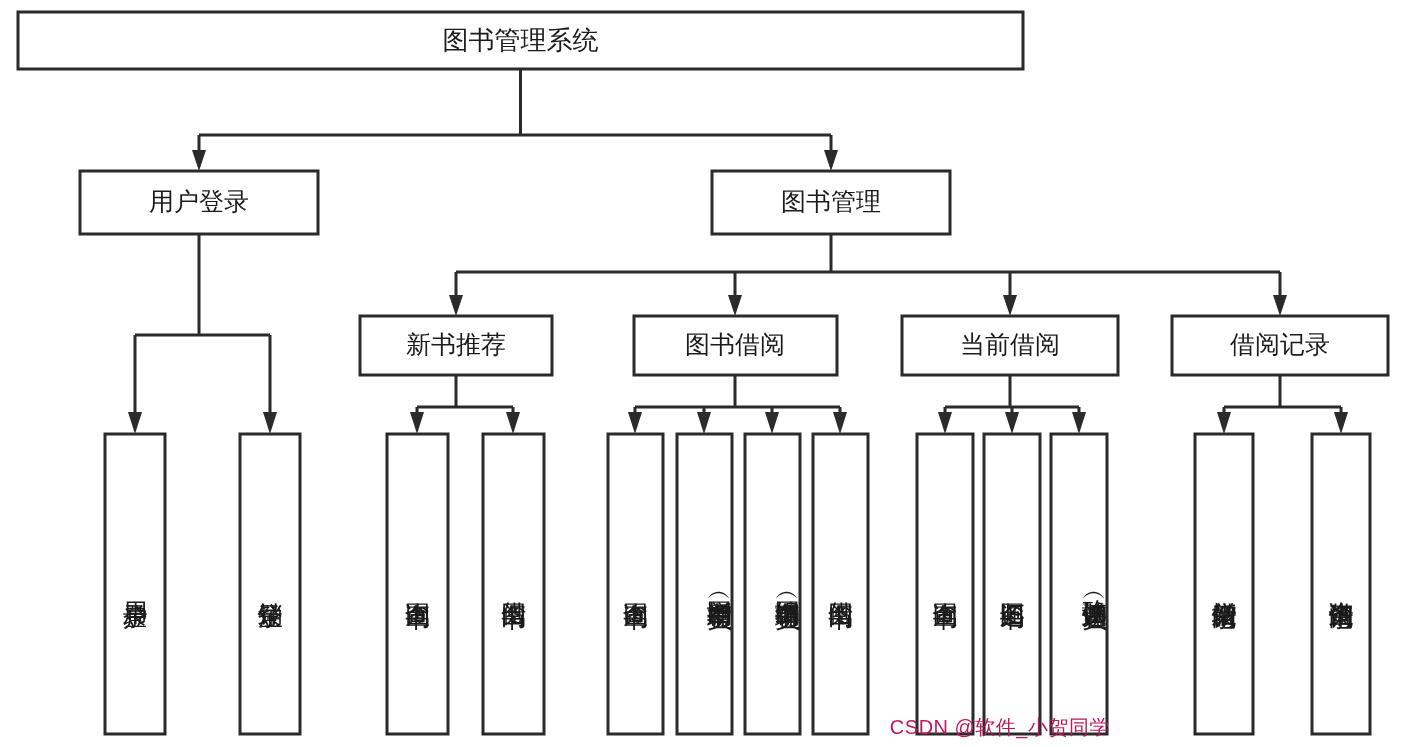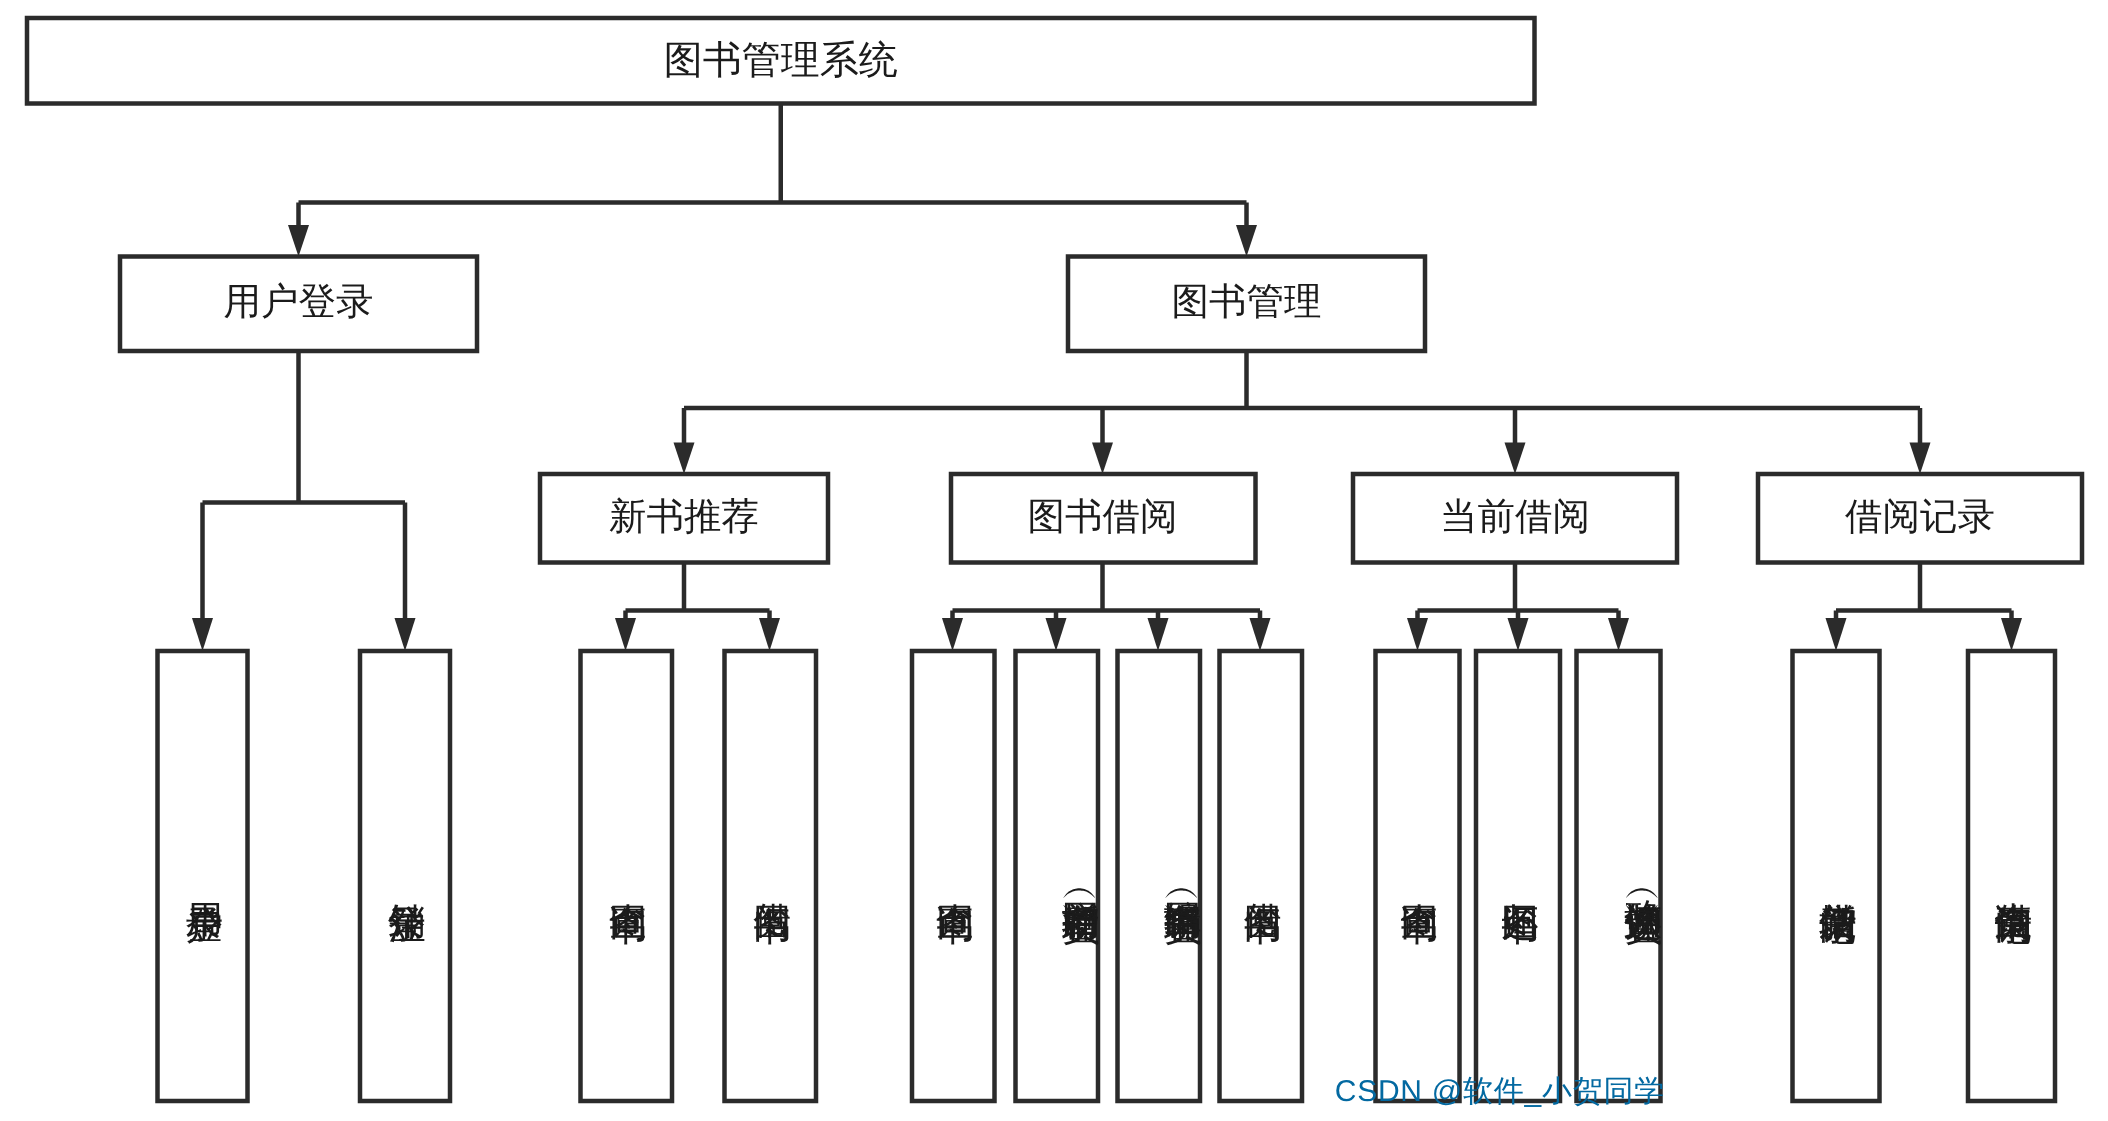--- a/index.html
+++ b/index.html
@@ -71,21 +71,21 @@
     letter-spacing: 1px;
     pointer-events: none;
     text-align: center;
   }
   .watermark {
     position: absolute;
     right: 8px;
     bottom: 6px;
     font-family: "Liberation Sans", "DejaVu Sans", sans-serif;
     font-size: 20px;
-    color: #0369a1;
+    color: #be185d;
     letter-spacing: 0.5px;
     white-space: nowrap;
   }
 </style>
 </head>
 <body>
 
 <div id="diagram-root">
 
   <svg class="diagram-canvas" viewBox="0 0 1405 747" xmlns="http://www.w3.org/2000/svg">

